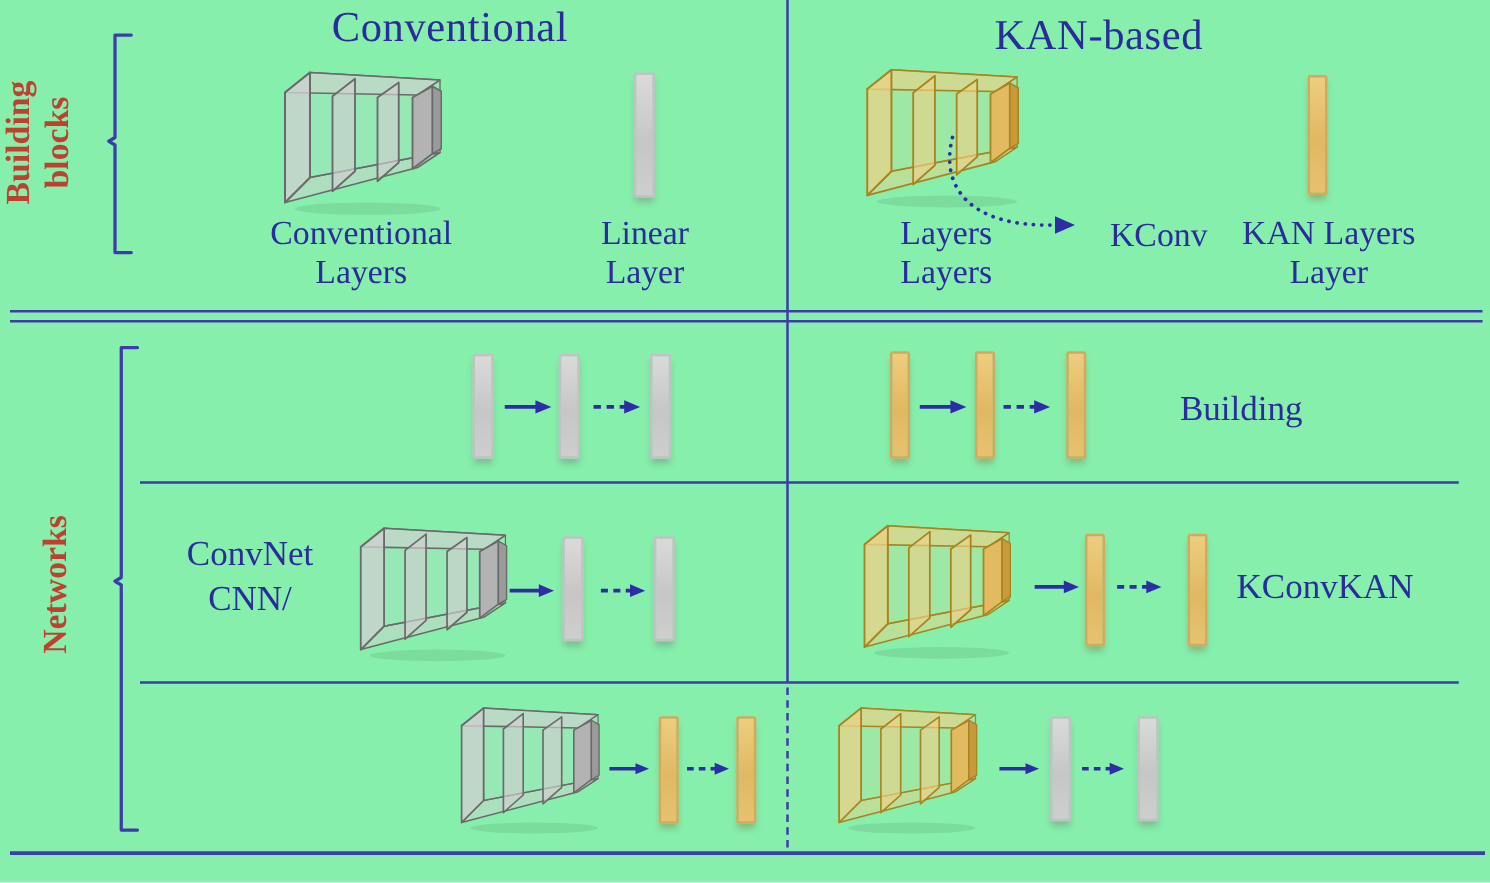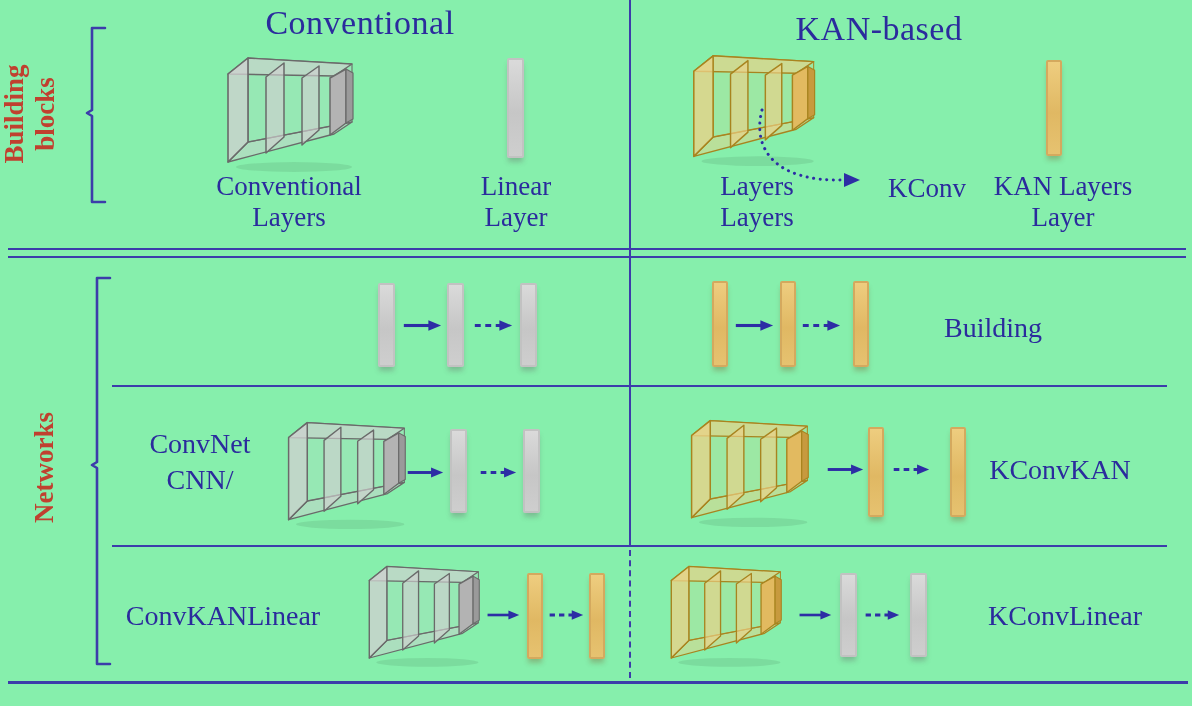--- a/index.html
+++ b/index.html
@@ -155,21 +155,20 @@
   <svg class="abs" style="left:826px;top:462px;" width="38" height="15" viewBox="0 0 44 16">
       <use href="#arrow-solid"></use>
     </svg>
   <div class="bar gold" style="left:868px;top:427px;width:12px;height:86px;"></div>
   <svg class="abs" style="left:892px;top:462px;" width="38" height="15" viewBox="0 0 44 16">
       <use href="#arrow-dashed"></use>
     </svg>
   <div class="bar gold" style="left:950px;top:427px;width:12px;height:86px;"></div>
   <div class="abs lbl net-lbl" style="left:965px;top:452px;width:190px;">KConvKAN</div>
 
-  <div class="abs lbl net-lbl" style="left:108px;top:598px;width:230px;">ConvKANLinear</div>
   <svg class="abs conv gray" style="left:364px;top:558px;" width="132" height="112" viewBox="0 0 150 124">
       <use href="#conv3d"></use>
     </svg>
   <svg class="abs" style="left:486px;top:608px;" width="34" height="14" viewBox="0 0 44 16">
       <use href="#arrow-solid"></use>
     </svg>
   <div class="bar gold" style="left:527px;top:573px;width:12px;height:82px;"></div>
   <svg class="abs" style="left:548px;top:608px;" width="36" height="14" viewBox="0 0 44 16">
       <use href="#arrow-dashed"></use>
     </svg>
@@ -179,15 +178,14 @@
       <use href="#conv3d"></use>
     </svg>
   <svg class="abs" style="left:798px;top:608px;" width="34" height="14" viewBox="0 0 44 16">
       <use href="#arrow-solid"></use>
     </svg>
   <div class="bar gray" style="left:840px;top:573px;width:13px;height:80px;"></div>
   <svg class="abs" style="left:864px;top:608px;" width="36" height="14" viewBox="0 0 44 16">
       <use href="#arrow-dashed"></use>
     </svg>
   <div class="bar gray" style="left:910px;top:573px;width:13px;height:80px;"></div>
-  <div class="abs lbl net-lbl" style="left:960px;top:598px;width:210px;">KConvLinear</div>
 
 </div>
 
 </body></html>

